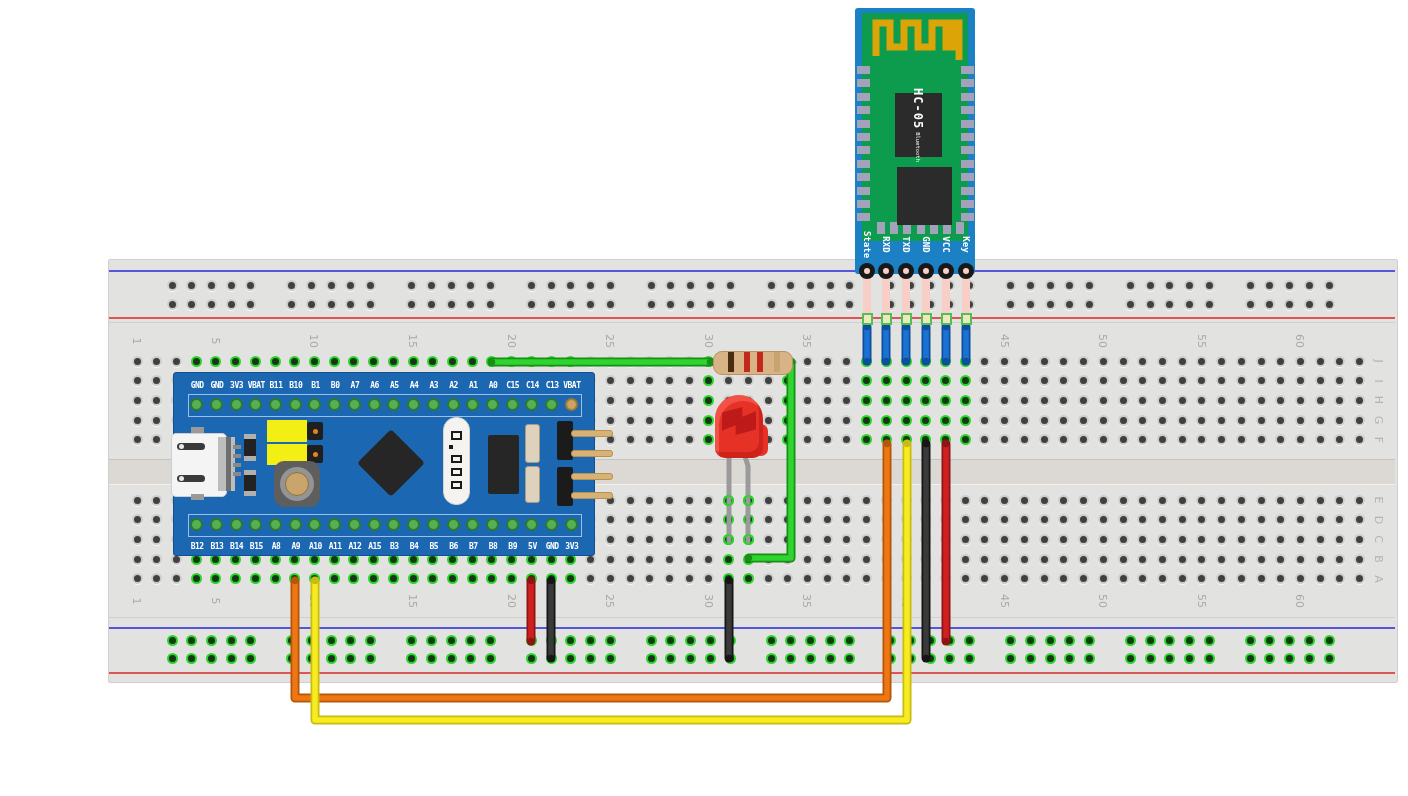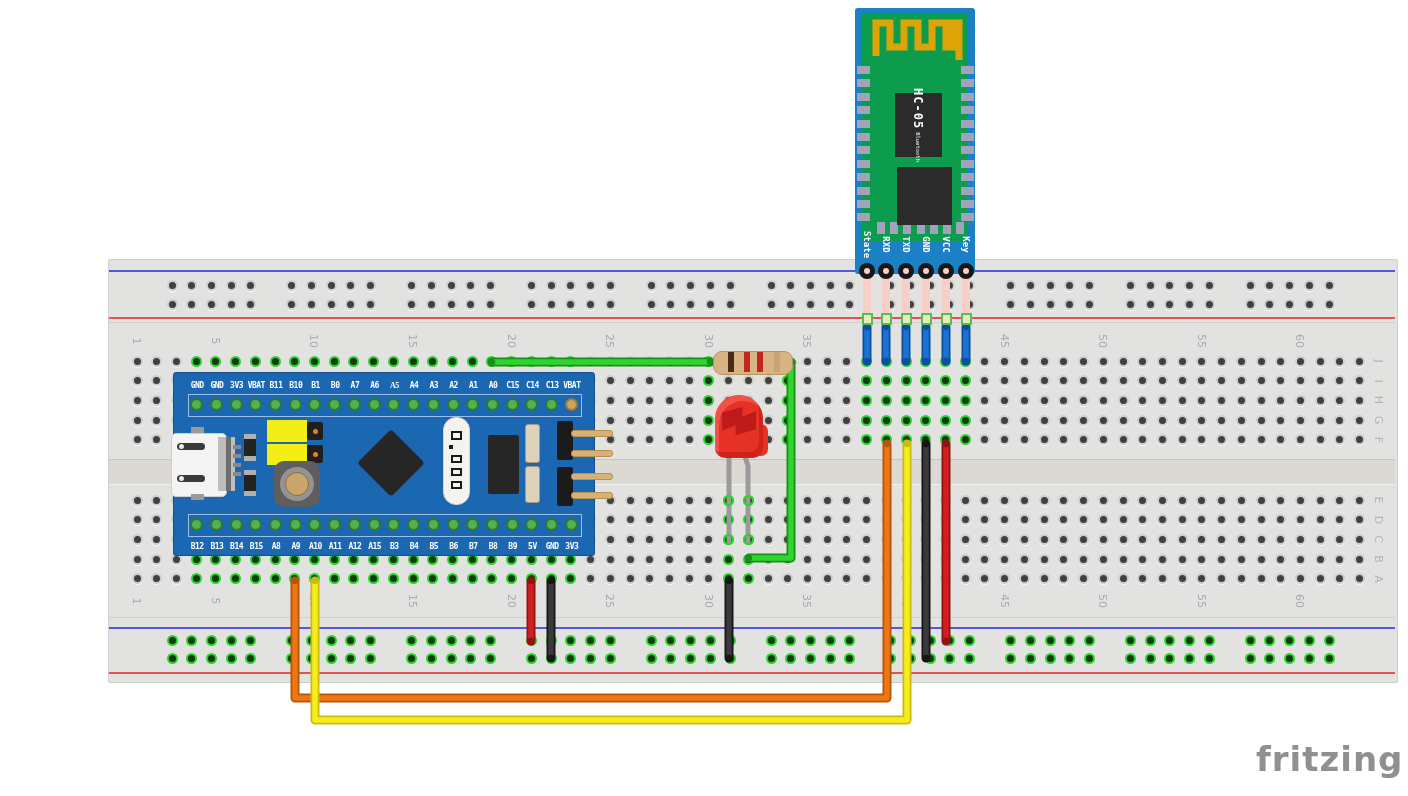--- a/index.html
+++ b/index.html
@@ -1052,21 +1052,21 @@
         <div class="plabel" style="left: 108.76px; top: 7px;">B10</div>
         <div class="pin" style="left: 134.48px; top: 24.5px;"></div>
         <div class="plabel" style="left: 128.48px; top: 7px;">B1</div>
         <div class="pin" style="left: 154.2px; top: 24.5px;"></div>
         <div class="plabel" style="left: 148.2px; top: 7px;">B0</div>
         <div class="pin" style="left: 173.92px; top: 24.5px;"></div>
         <div class="plabel" style="left: 167.92px; top: 7px;">A7</div>
         <div class="pin" style="left: 193.64px; top: 24.5px;"></div>
         <div class="plabel" style="left: 187.64px; top: 7px;">A6</div>
         <div class="pin" style="left: 213.36px; top: 24.5px;"></div>
-        <div class="plabel" style="left: 207.36px; top: 7px; font-family: Liberation Serif, serif;">A5</div>
+        <div class="plabel" style="left: 207.36px; top: 7px;">A5</div>
         <div class="pin" style="left: 233.08px; top: 24.5px;"></div>
         <div class="plabel" style="left: 227.08px; top: 7px;">A4</div>
         <div class="pin" style="left: 252.8px; top: 24.5px;"></div>
         <div class="plabel" style="left: 246.8px; top: 7px;">A3</div>
         <div class="pin" style="left: 272.52px; top: 24.5px;"></div>
         <div class="plabel" style="left: 266.52px; top: 7px;">A2</div>
         <div class="pin" style="left: 292.24px; top: 24.5px;"></div>
         <div class="plabel" style="left: 286.24px; top: 7px;">A1</div>
         <div class="pin" style="left: 311.96px; top: 24.5px;"></div>
         <div class="plabel" style="left: 305.96px; top: 7px;">A0</div>
@@ -1193,14 +1193,13 @@
         <div style="position: absolute; left: 88px; top: 260px; width: 6px; height: 6px; background: rgb(247, 207, 199); border-radius: 50%;"></div>
         <div class="hclabel" style="left: 63px; top: 231px;">VCC</div>
         <div style="position: absolute; left: 107px; top: 258px; width: 8px; height: 58px; background: rgb(247, 207, 199); border-radius: 3px;"></div>
         <div style="position: absolute; left: 105.5px; top: 305px; width: 11px; height: 12px; background: rgb(238, 232, 192); border: 2px solid rgb(80, 192, 80); box-sizing: border-box;"></div>
         <div style="position: absolute; left: 103px; top: 255px; width: 16px; height: 16px; background: rgb(24, 24, 24); border-radius: 50%;"></div>
         <div style="position: absolute; left: 108px; top: 260px; width: 6px; height: 6px; background: rgb(247, 207, 199); border-radius: 50%;"></div>
         <div class="hclabel" style="left: 83px; top: 231px;">Key</div>
       </div>
   </div>
 
-  <div id="logo">fritzing</div>
 </div>
 
 </body></html>

